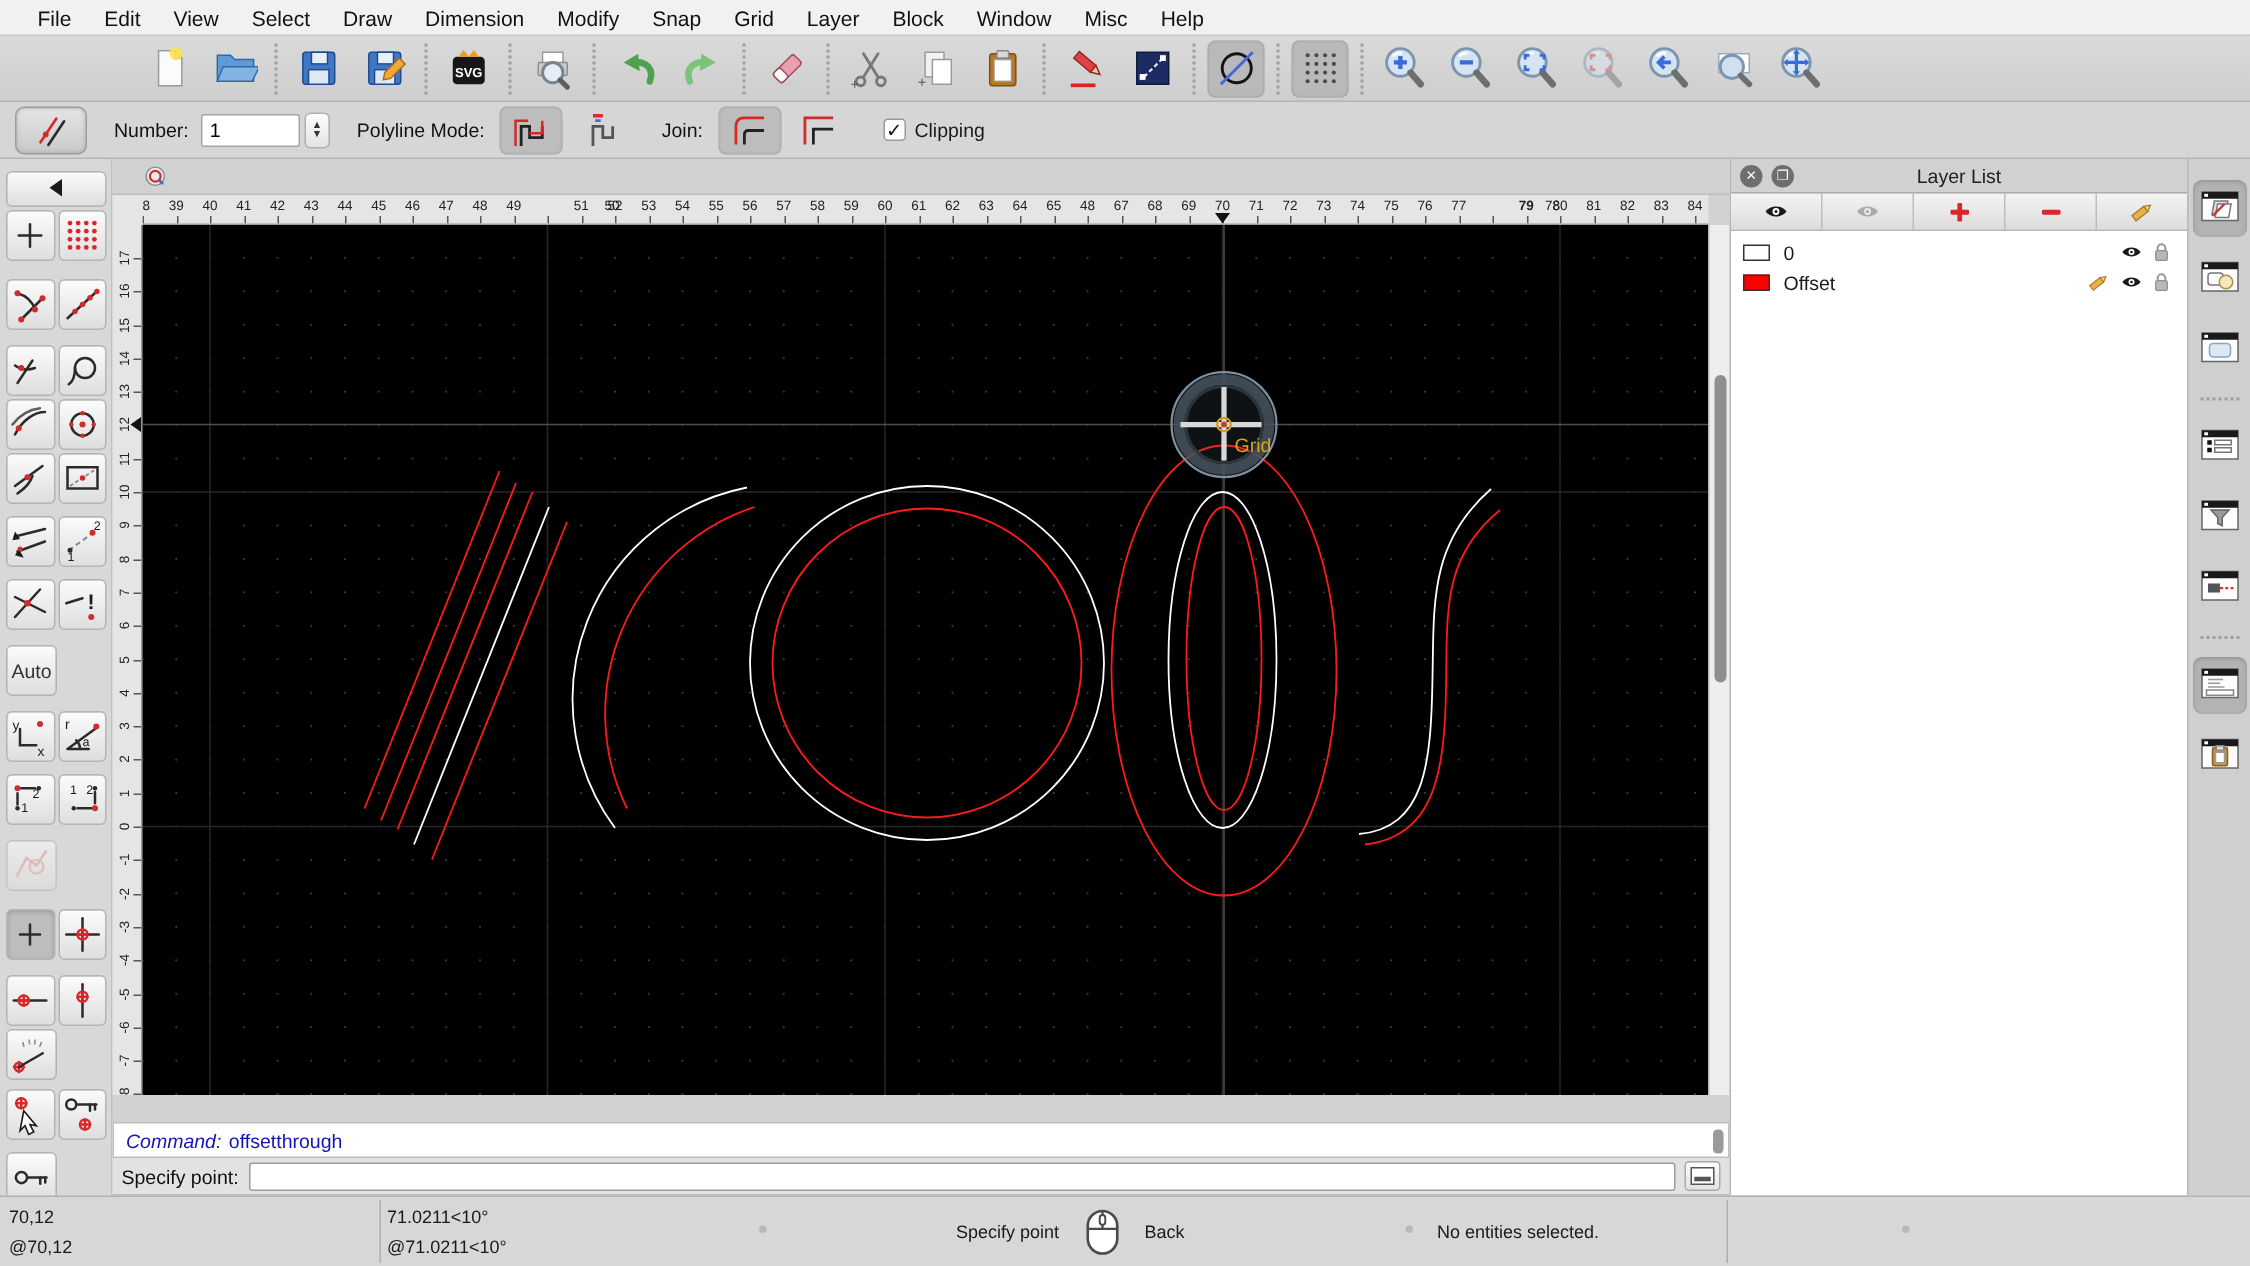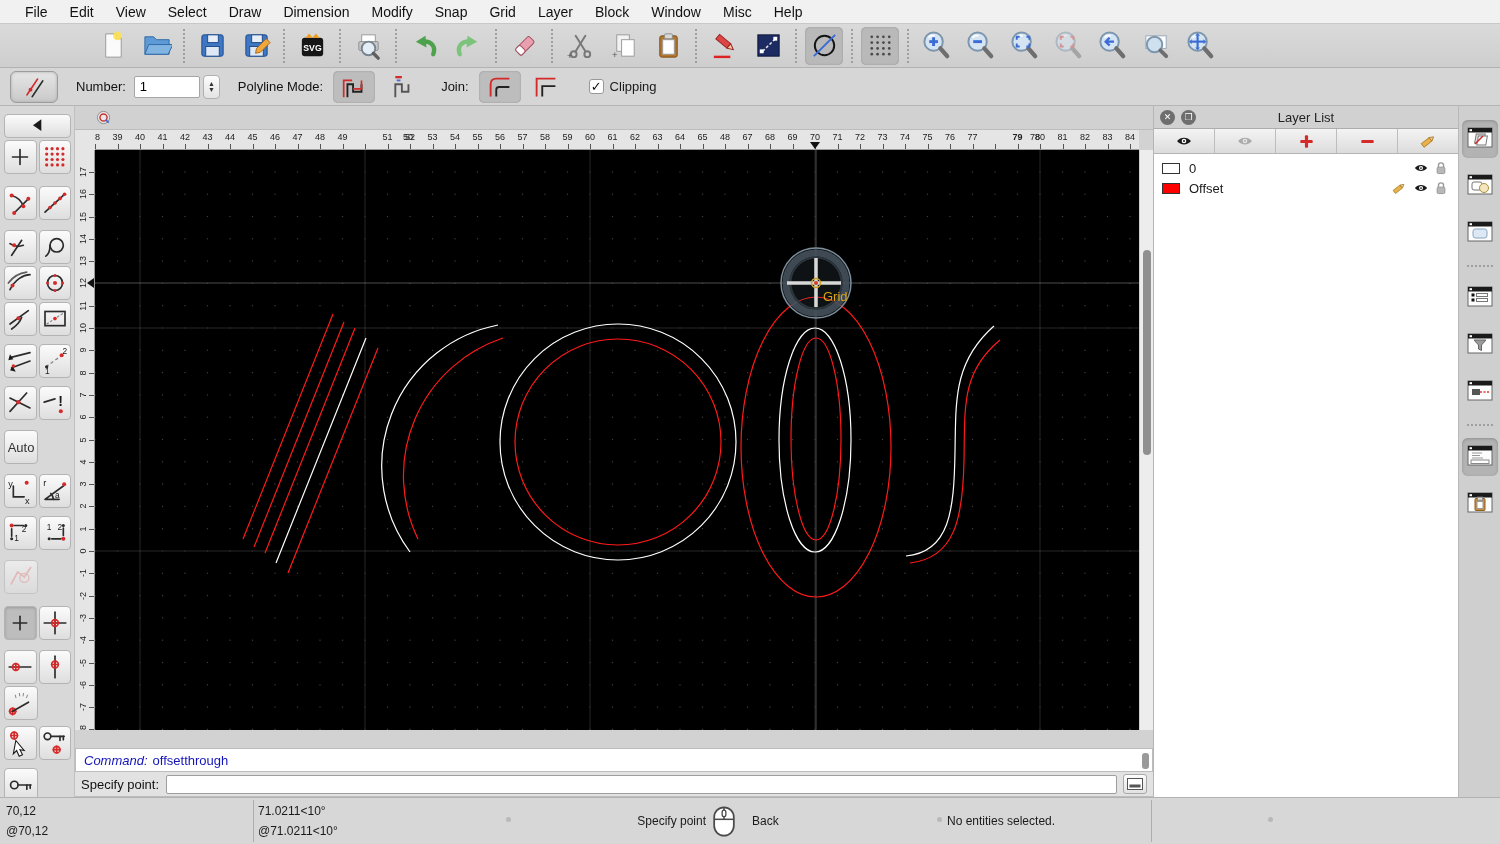--- a/index.html
+++ b/index.html
@@ -116,21 +116,21 @@
   .dockbtn svg { width:30px; height:30px; }
   .dockbtn.active { background:#b3b3b3; box-shadow:inset 0 1px 3px #8f8f8f; }
   .docksep { width:26px; border-top:2px dotted #9f9f9f; margin:4px 0 12px; }
 
   
   #statusbar { position:absolute; left:0; top:797px; width:1500px; height:47px; background:#d8d7d7; border-top:1px solid #b2b2b2; font-size:12px; }
   #statusbar .coords { position:absolute; left:6px; top:0; height:100%; display:flex; flex-direction:column; justify-content:space-evenly; }
   #statusbar .polar { left:258px; }
   .sdiv { position:absolute; top:2px; bottom:2px; width:1px; background:#aeaeae; }
   .sdot { position:absolute; width:5px; height:5px; border-radius:50%; background:#b9b9b9; top:19px; }
-  .scenter { position:absolute; top:0; height:100%; display:flex; align-items:center; }
+  .scenter { position:absolute; top:0; height:100%; display:flex; align-items:center;margin-left:11px; }
 </style>
 </head>
 <body>
 
 <svg width="0" height="0" style="position:absolute" aria-hidden="true">
 <defs>
   <style>
     .k{stroke:#2b2b2b;fill:none;stroke-width:2;stroke-linecap:round}
     .kr{stroke:#d42a2a;fill:none;stroke-width:2;stroke-linecap:round}
     .dotr{fill:#d42a2a}.dotk{fill:#2b2b2b}

